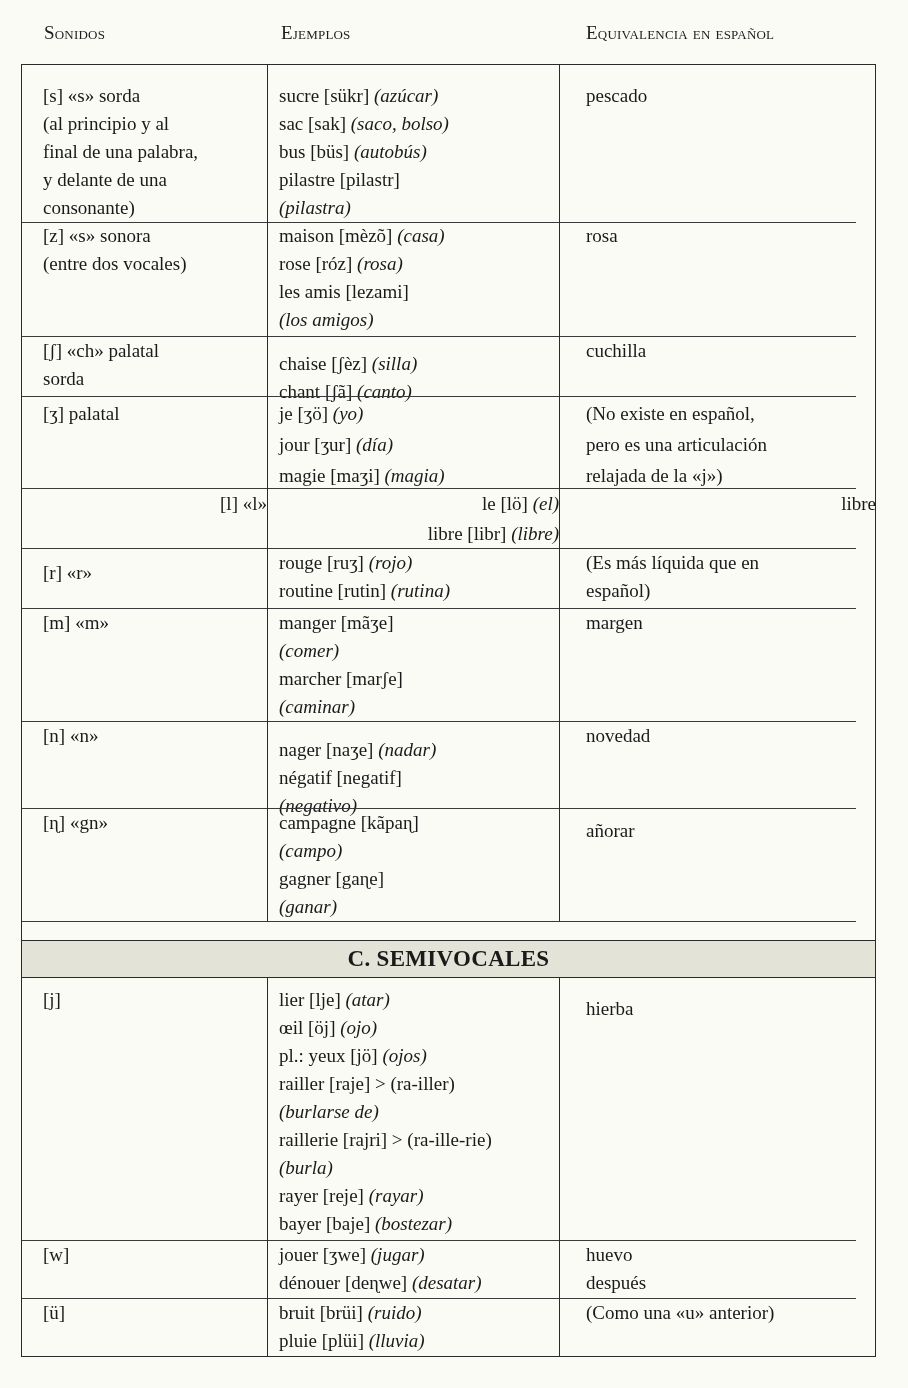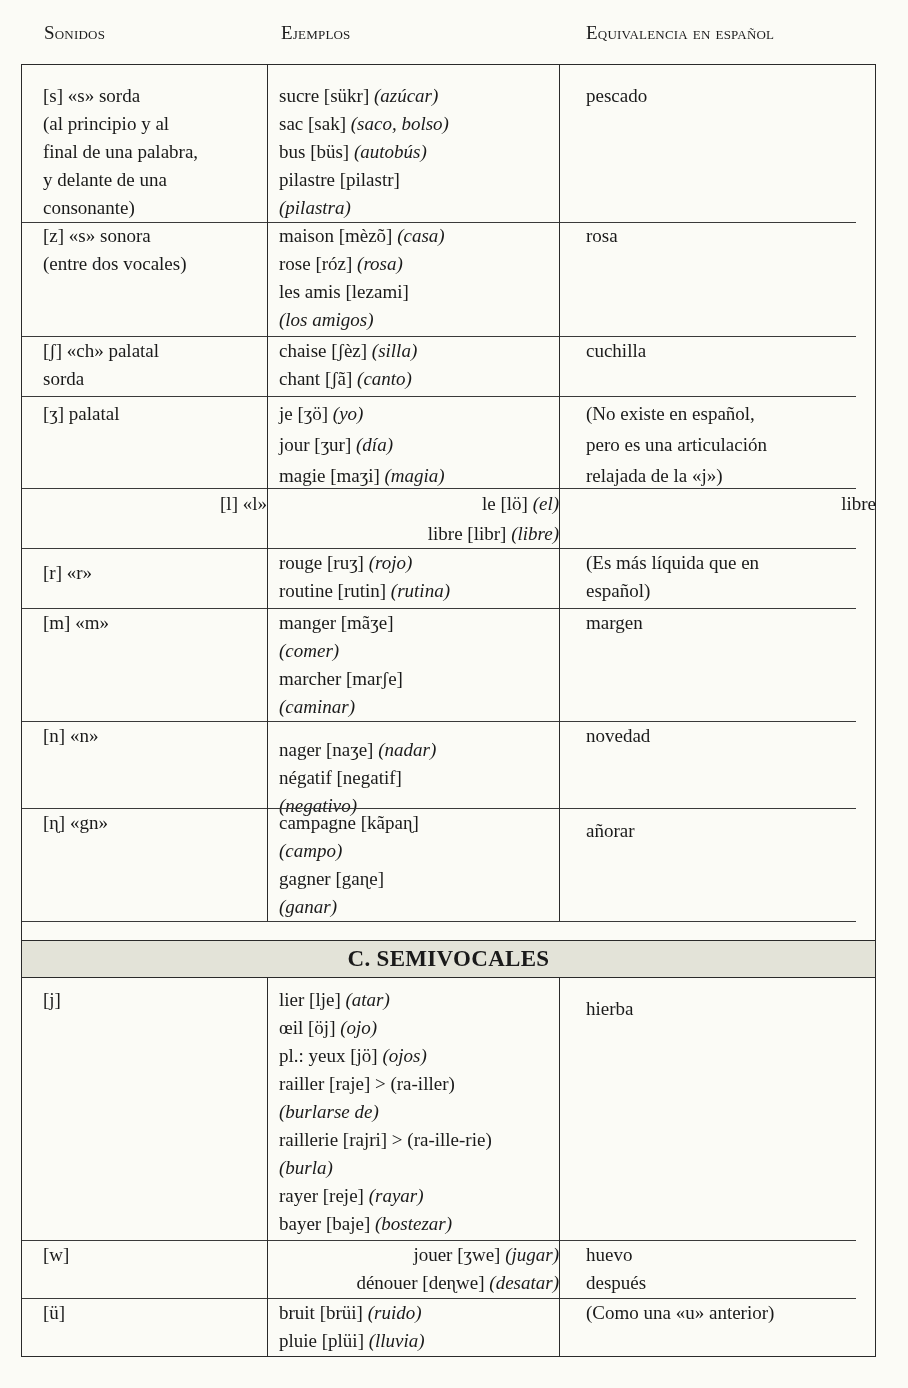--- a/index.html
+++ b/index.html
@@ -88,21 +88,21 @@
       <span class="line">rosa</span>
     </div>
   </div>
   <div class="hline" style="top:271px;"></div>
 
   <div class="row" style="top:271px; height:60px;">
     <div class="cell c1" style="padding-top:1px;">
       <span class="line">[ʃ] «ch» palatal</span>
       <span class="line">sorda</span>
     </div>
-    <div class="cell c2" style="padding-top:1px;">
+    <div class="cell c2" style="padding-top:14px;">
       <span class="line"><span>chaise [ʃèz]</span><span class="i"> (silla)</span></span>
       <span class="line"><span>chant [ʃã]</span><span class="i"> (canto)</span></span>
     </div>
     <div class="cell c3" style="padding-top:1px;">
       <span class="line">cuchilla</span>
     </div>
   </div>
   <div class="hline" style="top:331px;"></div>
 
   <div class="row" style="top:331px; height:92px;">
@@ -218,21 +218,21 @@
     <div class="cell c3" style="">
       <span class="line">hierba</span>
     </div>
   </div>
   <div class="hline" style="top:1175px;"></div>
 
   <div class="row" style="top:1175px; height:58px;">
     <div class="cell c1" style="padding-top:1px;">
       <span class="line">[w]</span>
     </div>
-    <div class="cell c2" style="padding-top:1px;text-align:right;">
+    <div class="cell c2" style="padding-top:1px;">
       <span class="line"><span>jouer [ʒwe]</span><span class="i"> (jugar)</span></span>
       <span class="line"><span>dénouer [deɳwe]</span><span class="i"> (desatar)</span></span>
     </div>
     <div class="cell c3" style="padding-top:1px;">
       <span class="line">huevo</span>
       <span class="line">después</span>
     </div>
   </div>
   <div class="hline" style="top:1233px;"></div>
 

